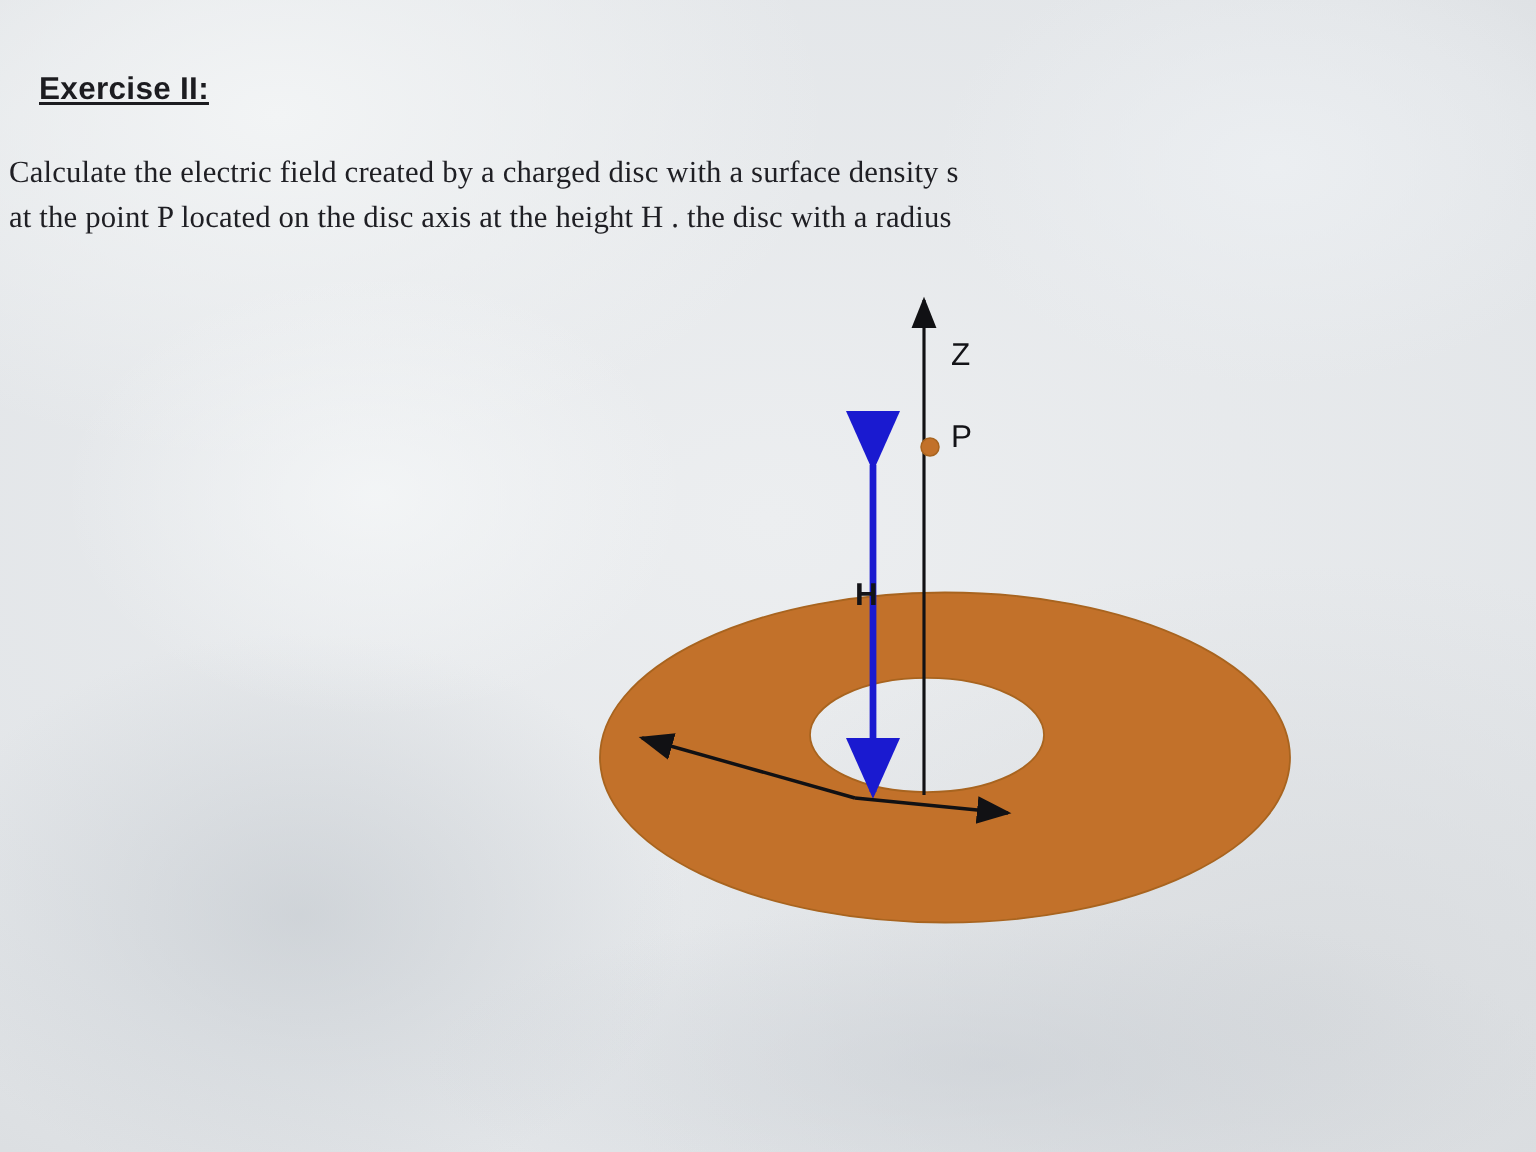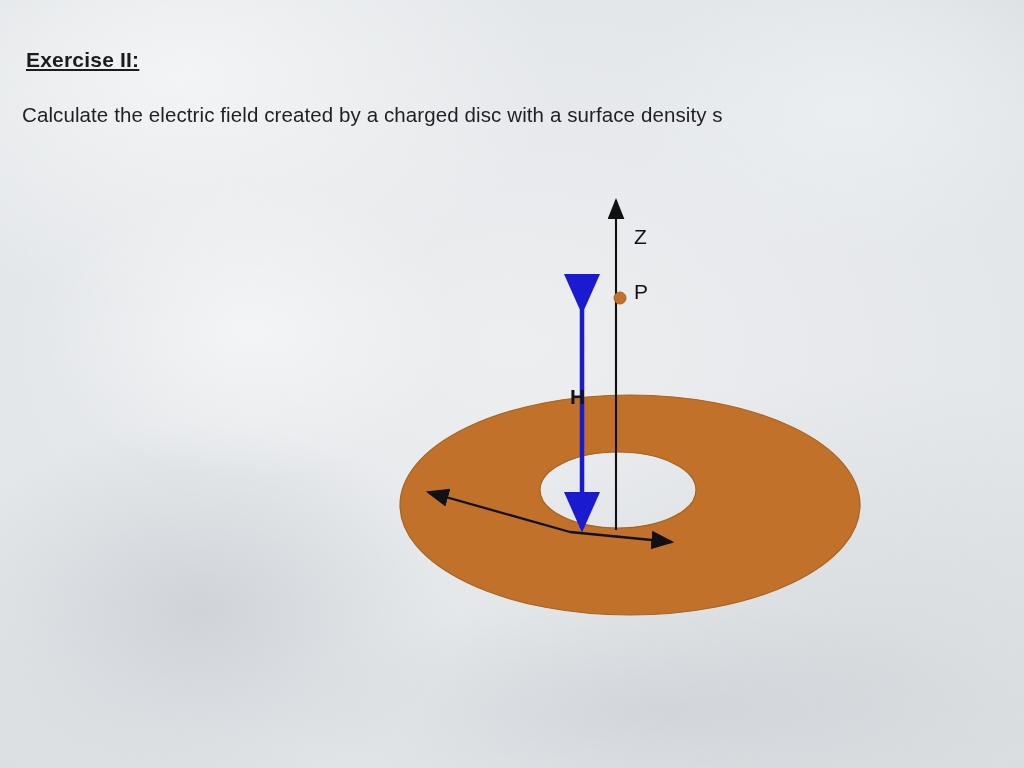--- a/index.html
+++ b/index.html
@@ -51,27 +51,28 @@
     left: 26px;
     top: 48px;
     font-size: 21px;
     font-weight: bold;
     color: #1c1c20;
     text-decoration: underline;
     letter-spacing: 0.2px;
   }
   #statement {
     position: absolute;
-    left: 22px;
+    left: 6px;
     top: 100px;
     width: 985px;
     font-size: 20.5px;
     line-height: 30px;
     color: #1f1f24;
     letter-spacing: 0.1px;
+    font-family: Liberation Serif, serif;
   }
   #statement .l1 { display: block; font-size: 20.5px; }
   #statement .l2 { display: block; font-size: 20.5px; }
   #statement .l3 { display: block; font-size: 20.5px; }
   .small-r { font-size: 17px; }
 
   
   #figure {
     position: absolute;
     left: 380px;
@@ -102,20 +103,21 @@
 
   <div class="shade s1"></div>
   <div class="shade s2"></div>
   <div class="shade s3"></div>
   <div class="shade s4"></div>
 
   <div id="title">Exercise II:</div>
 
   <div id="statement">
     <span class="l1">Calculate the electric field created by a charged disc with a surface density s</span>
+    <span class="l2">at  the point P located on the disc axis at the height H . the disc with a radius</span>
   </div>
 
   <div id="figure">
     <svg width="500" height="520" viewBox="0 0 500 520">
       <defs>
         <marker id="arrowBlack" markerWidth="12" markerHeight="12" refX="9" refY="4" orient="auto" markerUnits="strokeWidth">
           <path d="M0,0 L10,4 L0,8 z" fill="#111114"></path>
         </marker>
         <marker id="arrowBlue" markerWidth="11" markerHeight="11" refX="8" refY="4" orient="auto" markerUnits="strokeWidth">
           <path d="M0,0 L9,4 L0,8 z" fill="#1a1ad0"></path>

